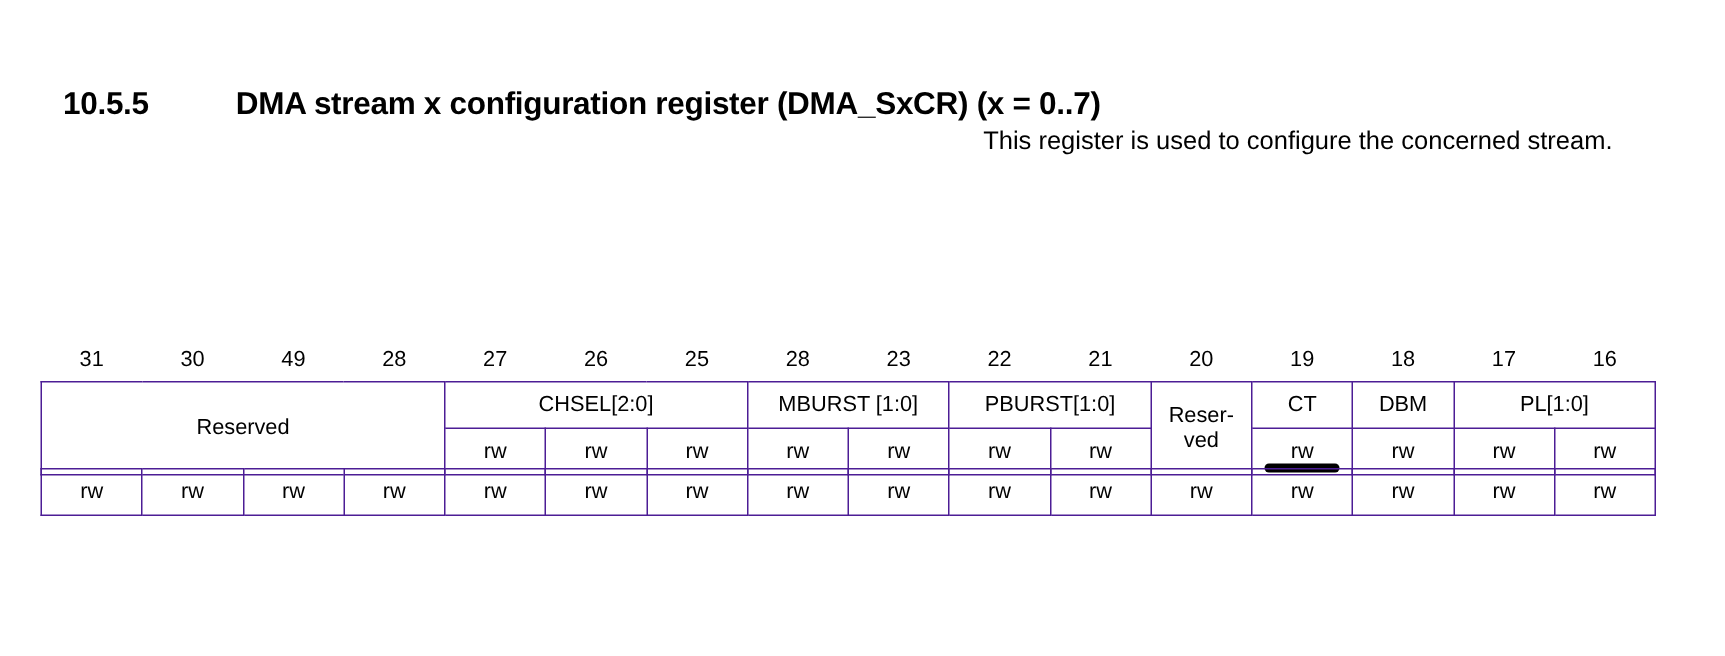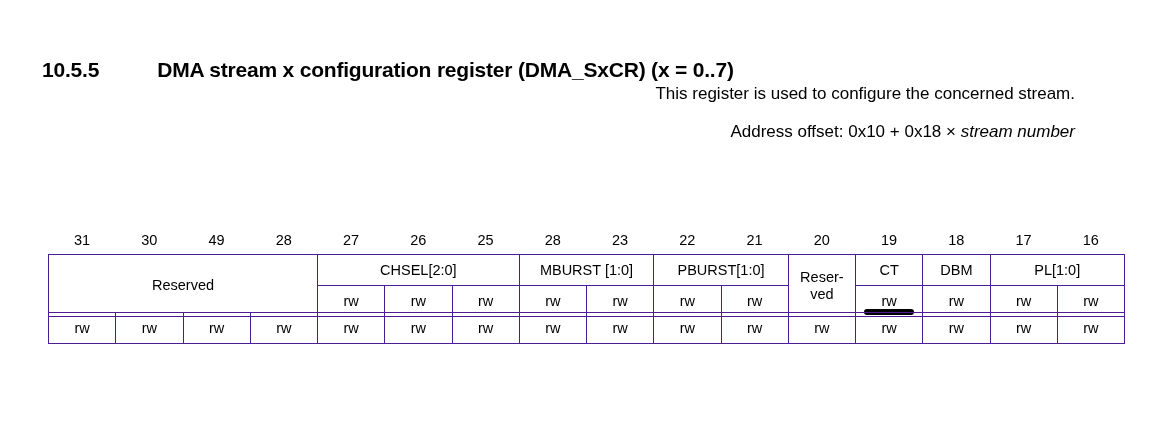--- a/index.html
+++ b/index.html
@@ -52,21 +52,21 @@
     white-space: nowrap;
     text-align: right;
   }
   .italic {
     font-style: italic;
   }
 
   
   .reg-table {
     position: absolute;
-    left: 48px;
+    left: 27px;
     width: 1076px;
     border-collapse: collapse;
     table-layout: fixed;
     padding-left: 36px;
   }
   #reg-table-high { top: 228px; }
   #reg-table-low  { top: 312px; }
 
   .reg-table col { width: 67.25px; }
 
@@ -118,23 +118,20 @@
 </head>
 <body>
 
 <div class="heading">
   <span class="heading-number">10.5.5</span>
   <span class="heading-title">DMA stream x configuration register (DMA_SxCR) (x = 0..7)</span>
 </div>
 
 <div class="body-block">
   <div class="body-line">This register is used to configure the concerned stream.</div>
-  <div class="body-line">
-    <span>Address offset: 0x10 + 0x18 × </span><span class="italic">stream number</span>
-  </div>
 </div>
 
 <table class="reg-table" id="reg-table-high">
   <colgroup>
     <col>
       <col>
       <col>
       <col>
       <col>
       <col>

